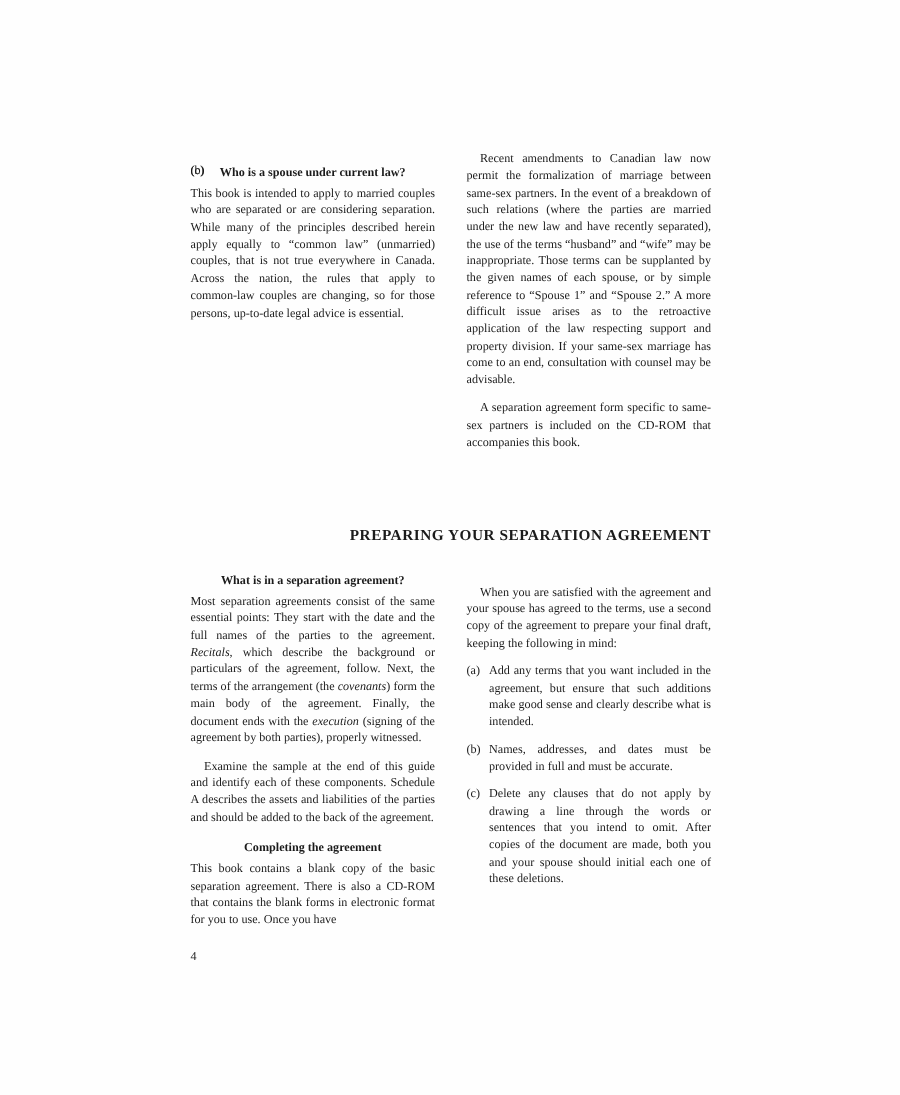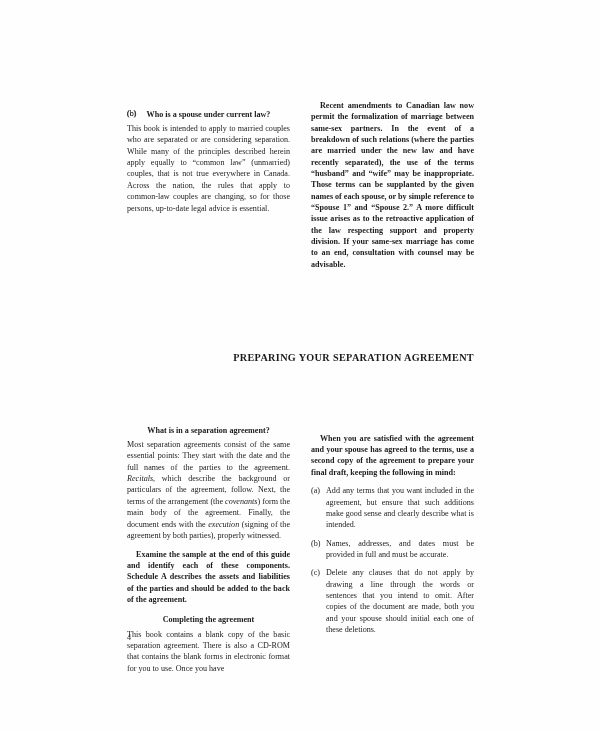--- a/index.html
+++ b/index.html
@@ -28,33 +28,33 @@
     position: absolute;
     left: 127px;
     width: 347px;
     display: flex;
     justify-content: space-between;
   }
   .col {
     width: 163px;
   }
   #band-top   { top: 100px; }
-  #band-lower { top: 381px; margin-top: 44px; }
+  #band-lower { top: 381px; }
 
   
   p {
     margin: 0 0 0 0;
     font-size: 8.1px;
     line-height: 11.35px;
     text-align: justify;
     text-justify: inter-word;
     -webkit-hyphens: none;
     hyphens: none;
   }
-  p.indent { text-indent: 9px; font-weight: bold; }
+  p.indent { text-indent: 9px; }
   p.gap    { margin-top: 7.5px; }
 
   h3.subhead {
     margin: 0 0 3px 0;
     font-size: 8.1px;
     line-height: 11.1px;
     font-weight: bold;
     text-align: center;
   }
   h3.subhead.spaced { margin-top: 9px; }
@@ -126,20 +126,21 @@
           <span class="mark">(c)</span>
         </li>
       </ol>
 
       <h3 class="subhead spaced">Who is a spouse under current law?</h3>
       <p>This book is intended to apply to married couples who are separated or are considering separation. While many of the principles described herein apply equally to “common law” (unmarried) couples, that is not true everywhere in Canada. Across the nation, the rules that apply to common-law couples are changing, so for those persons, up-to-date legal advice is essential.</p>
     </div>
 
     <div class="col">
       <p class="indent">Recent amendments to Canadian law now permit the formalization of marriage between same-sex partners. In the event of a breakdown of such relations (where the parties are married under the new law and have recently separated), the use of the terms “husband” and “wife” may be inappropriate. Those terms can be supplanted by the given names of each spouse, or by simple reference to “Spouse 1” and “Spouse 2.” A more difficult issue arises as to the retroactive application of the law respecting support and property division. If your same-sex marriage has come to an end, consultation with counsel may be advisable.</p>
+      <p class="indent gap">A separation agreement form specific to same-sex partners is included on the CD-ROM that accompanies this book.</p>
     </div>
 
   </div>
 
   <h2 class="section-title">PREPARING YOUR SEPARATION AGREEMENT</h2>
 
   <div class="band" id="band-lower">
 
     <div class="col">
       <h3 class="subhead">What is in a separation agreement?</h3>

